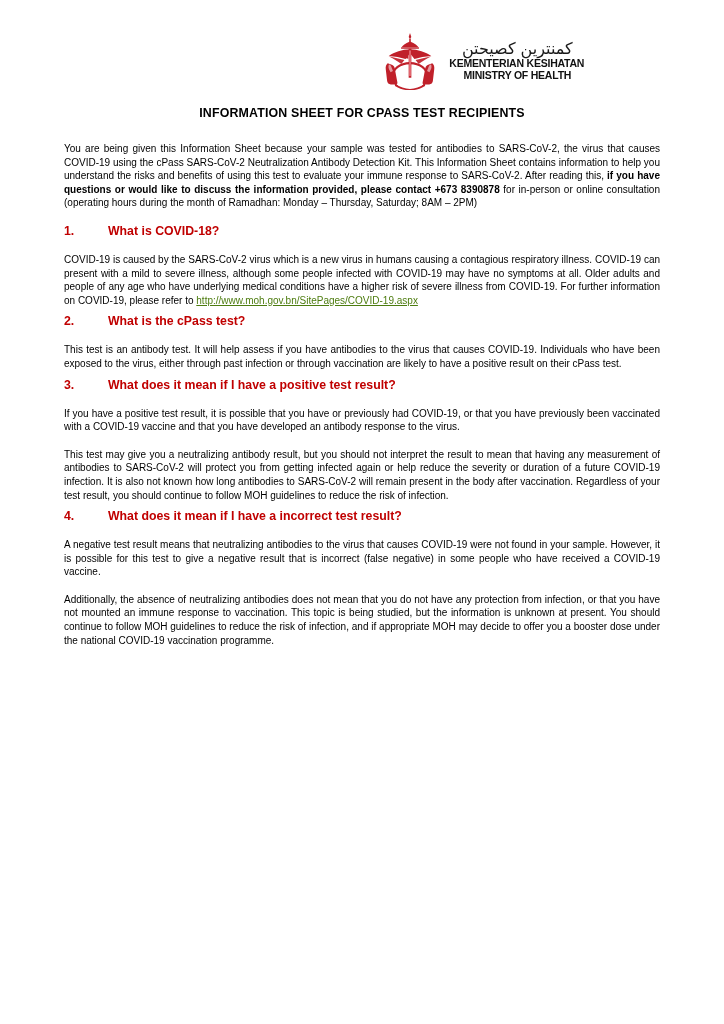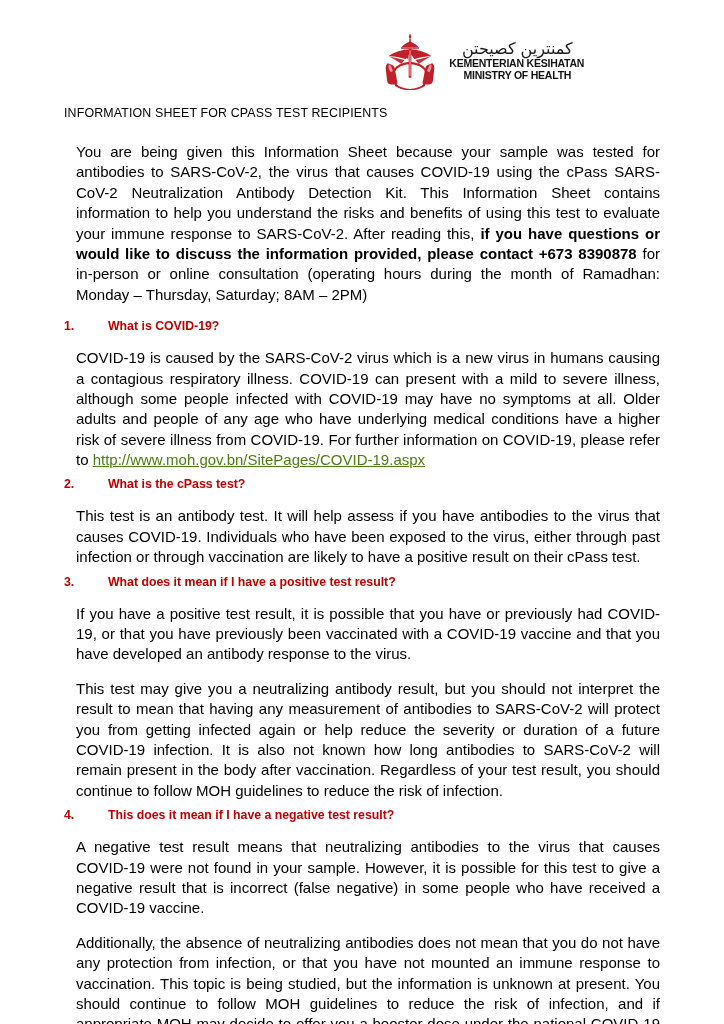--- a/index.html
+++ b/index.html
@@ -73,31 +73,32 @@
 
   
   .content {
     position: absolute;
     left: 64px;
     top: 106px;
     width: 596px;
   }
 
   .doc-title {
+    text-align: center;
     font-size: 12.4px;
-    font-weight: normal;
+    font-weight: bold;
     letter-spacing: 0.15px;
     margin: 0 0 22px 0;
   }
 
   p.body-text {
-    font-size: 15px;
+    font-size: 10px;
     line-height: 1.36;
     text-align: justify;
-    margin: 0 0 14px 12px;
+    margin: 0 0 14px 0;
     hyphens: none;
   }
   p.body-text:last-child { margin-bottom: 0; }
 
   .em-bold { font-weight: bold; }
 
   p.notice {
     font-size: 12.3px;
     line-height: 1.36;
     text-align: justify;
@@ -179,21 +180,21 @@
   <div class="content">
 
     <h1 class="doc-title">INFORMATION SHEET FOR CPASS TEST RECIPIENTS</h1>
 
     <p class="body-text"><span>You are being given this Information Sheet because your sample was tested for antibodies to SARS-CoV-2, the virus that causes COVID-19 using the cPass SARS-CoV-2 Neutralization Antibody Detection Kit. This Information Sheet contains information to help you understand the risks and benefits of using this test to evaluate your immune response to SARS-CoV-2. After reading this, </span><span class="em-bold">if you have questions or would like to discuss the information provided, please contact +673 8390878</span><span> for in-person or online consultation (operating hours during the month of Ramadhan: Monday – Thursday, Saturday; 8AM – 2PM)</span></p>
 
 
     <div class="section">
       <div class="section-heading">
         <span class="section-num">1.</span>
-        <span class="section-label">What is COVID-19?</span>
+        <span class="section-label">What is COVID-18?</span>
       </div>
       <p class="body-text"><span>COVID-19 is caused by the SARS-CoV-2 virus which is a new virus in humans causing a contagious respiratory illness. COVID-19 can present with a mild to severe illness, although some people infected with COVID-19 may have no symptoms at all. Older adults and people of any age who have underlying medical conditions have a higher risk of severe illness from COVID-19. For further information on COVID-19, please refer to </span><a class="doc-link" href="#">http://www.moh.gov.bn/SitePages/COVID-19.aspx</a></p>
     </div>
 
     <div class="spacer-sm"></div>
 
     <div class="section">
       <div class="section-heading">
         <span class="section-num">2.</span>
         <span class="section-label">What is the cPass test?</span>
@@ -210,20 +211,20 @@
       </div>
       <p class="body-text">If you have a positive test result, it is possible that you have or previously had COVID-19, or that you have previously been vaccinated with a COVID-19 vaccine and that you have developed an antibody response to the virus.</p>
       <p class="body-text">This test may give you a neutralizing antibody result, but you should not interpret the result to mean that having any measurement of antibodies to SARS-CoV-2 will protect you from getting infected again or help reduce the severity or duration of a future COVID-19 infection. It is also not known how long antibodies to SARS-CoV-2 will remain present in the body after vaccination. Regardless of your test result, you should continue to follow MOH guidelines to reduce the risk of infection.</p>
     </div>
 
     <div class="spacer-sm"></div>
 
     <div class="section">
       <div class="section-heading">
         <span class="section-num">4.</span>
-        <span class="section-label">This does it mean if I have a negative test result?</span>
+        <span class="section-label">What does it mean if I have a incorrect test result?</span>
       </div>
       <p class="body-text">A negative test result means that neutralizing antibodies to the virus that causes COVID-19 were not found in your sample. However, it is possible for this test to give a negative result that is incorrect (false negative) in some people who have received a COVID-19 vaccine.</p>
       <p class="body-text">Additionally, the absence of neutralizing antibodies does not mean that you do not have any protection from infection, or that you have not mounted an immune response to vaccination. This topic is being studied, but the information is unknown at present. You should continue to follow MOH guidelines to reduce the risk of infection, and if appropriate MOH may decide to offer you a booster dose under the national COVID-19 vaccination programme.</p>
     </div>
 
   </div>
 </div>
 
 </body></html>

